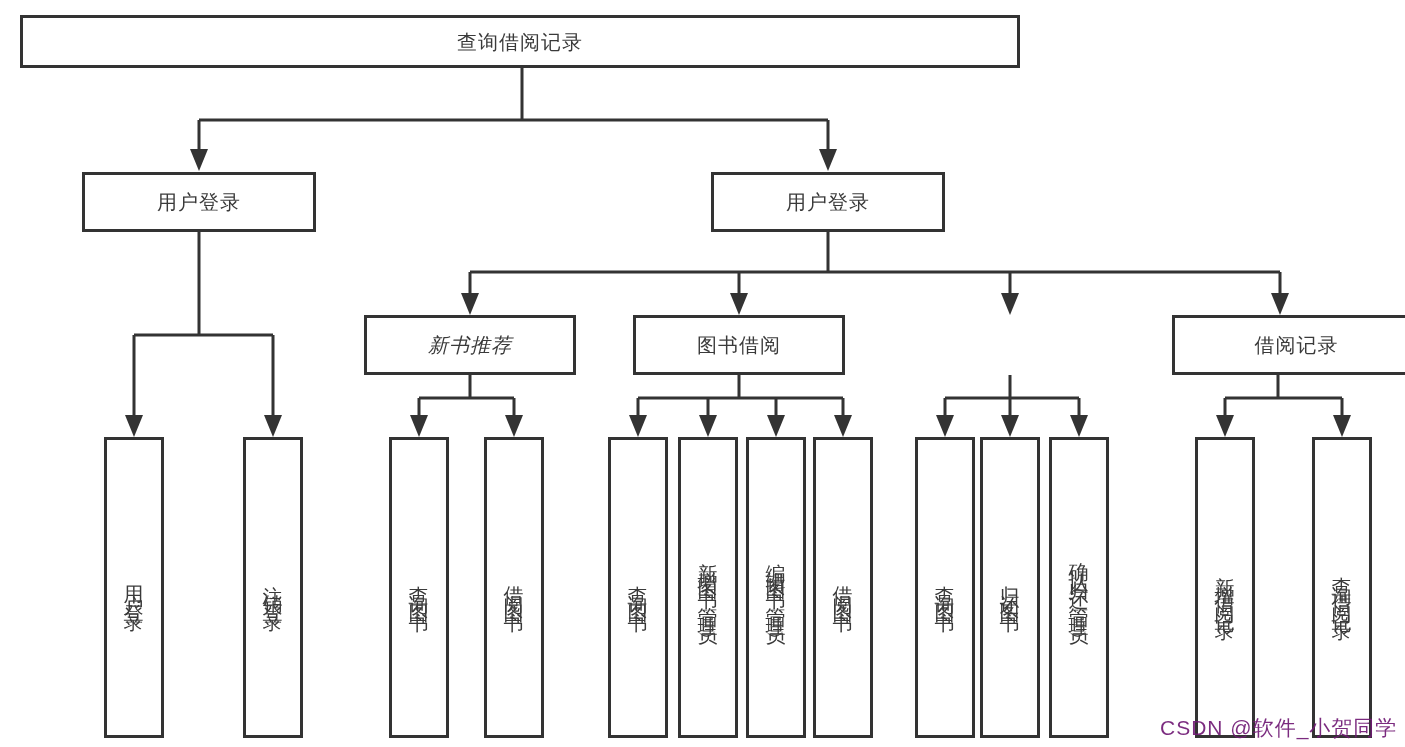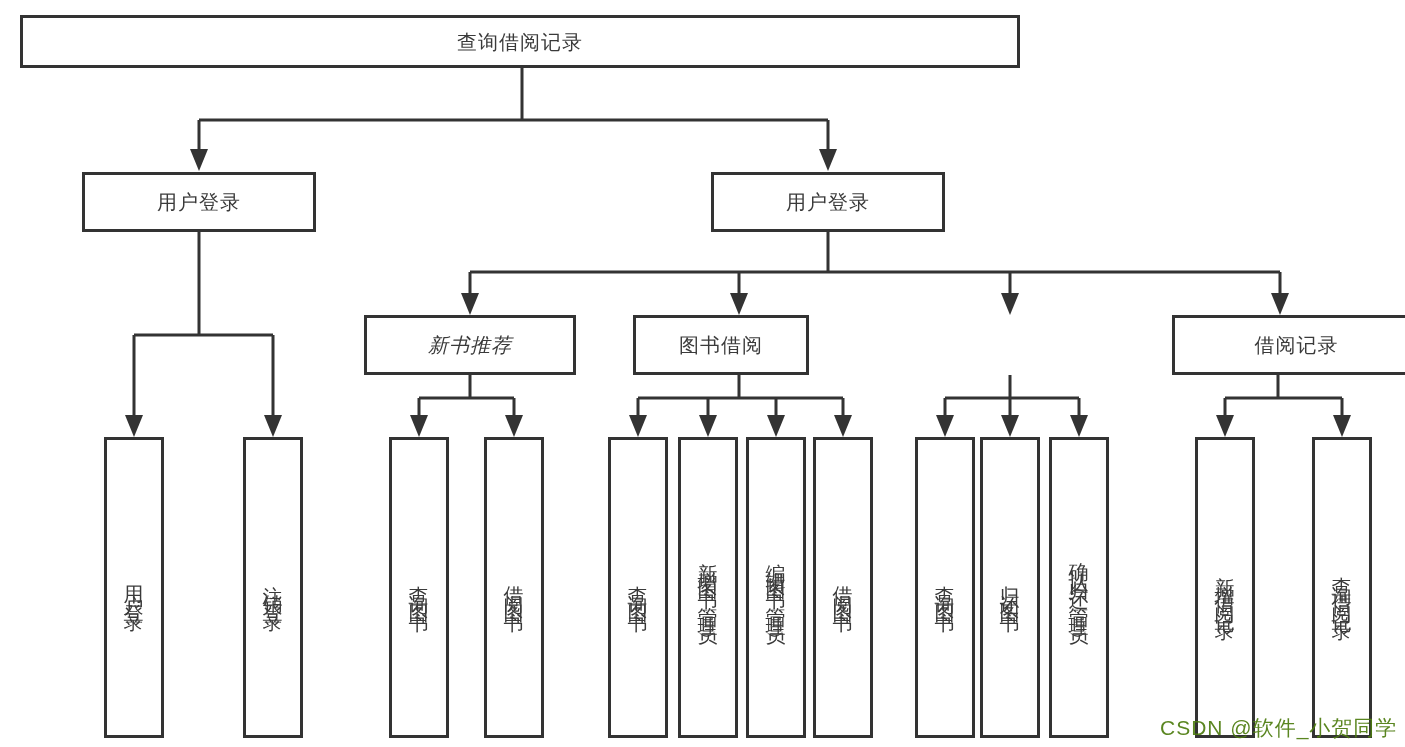--- a/index.html
+++ b/index.html
@@ -29,21 +29,21 @@
     text-orientation:upright;
     letter-spacing:9px;
     font-size:20px;
     white-space:normal;
     line-height:1;
   }
   .watermark{
     position:absolute;
     left:1160px;top:714px;
     font-size:21px;
-    color:#4d7c0f;
+    color:#701a75;
     opacity:0.92;
     letter-spacing:1px;
     white-space:nowrap;
   }
 </style>
 </head>
 <body>
 
 <div class="canvas">
 
@@ -77,21 +77,21 @@
       <polygon points="1333,415 1351,415 1342,437"></polygon>
     </g>
   </svg>
 
   <div class="node" style="left:20px;top:15px;width:1000px;height:53px;">查询借阅记录</div>
 
   <div class="node" style="left:82px;top:172px;width:234px;height:60px;">用户登录</div>
   <div class="node" style="left:711px;top:172px;width:234px;height:60px;">用户登录</div>
 
   <div class="node" style="left:364px;top:315px;width:212px;height:60px;font-style:italic;">新书推荐</div>
-  <div class="node" style="left:633px;top:315px;width:176px;height:60px;">图书借阅</div>
+  <div class="node" style="left:633px;top:315px;width:212px;height:60px;">图书借阅</div>
   <div class="node" style="left:1172px;top:315px;width:249px;height:60px;">借阅记录</div>
 
   <div class="node leaf" style="left:104px;top:437px;width:60px;height:301px;">用户登录</div>
   <div class="node leaf" style="left:243px;top:437px;width:60px;height:301px;">注销登录</div>
 
   <div class="node leaf" style="left:389px;top:437px;width:60px;height:301px;">查询图书</div>
   <div class="node leaf" style="left:484px;top:437px;width:60px;height:301px;">借阅图书</div>
 
   <div class="node leaf" style="left:608px;top:437px;width:60px;height:301px;">查询图书</div>
   <div class="node leaf" style="left:678px;top:437px;width:60px;height:301px;">新增图书（管理员）</div>

